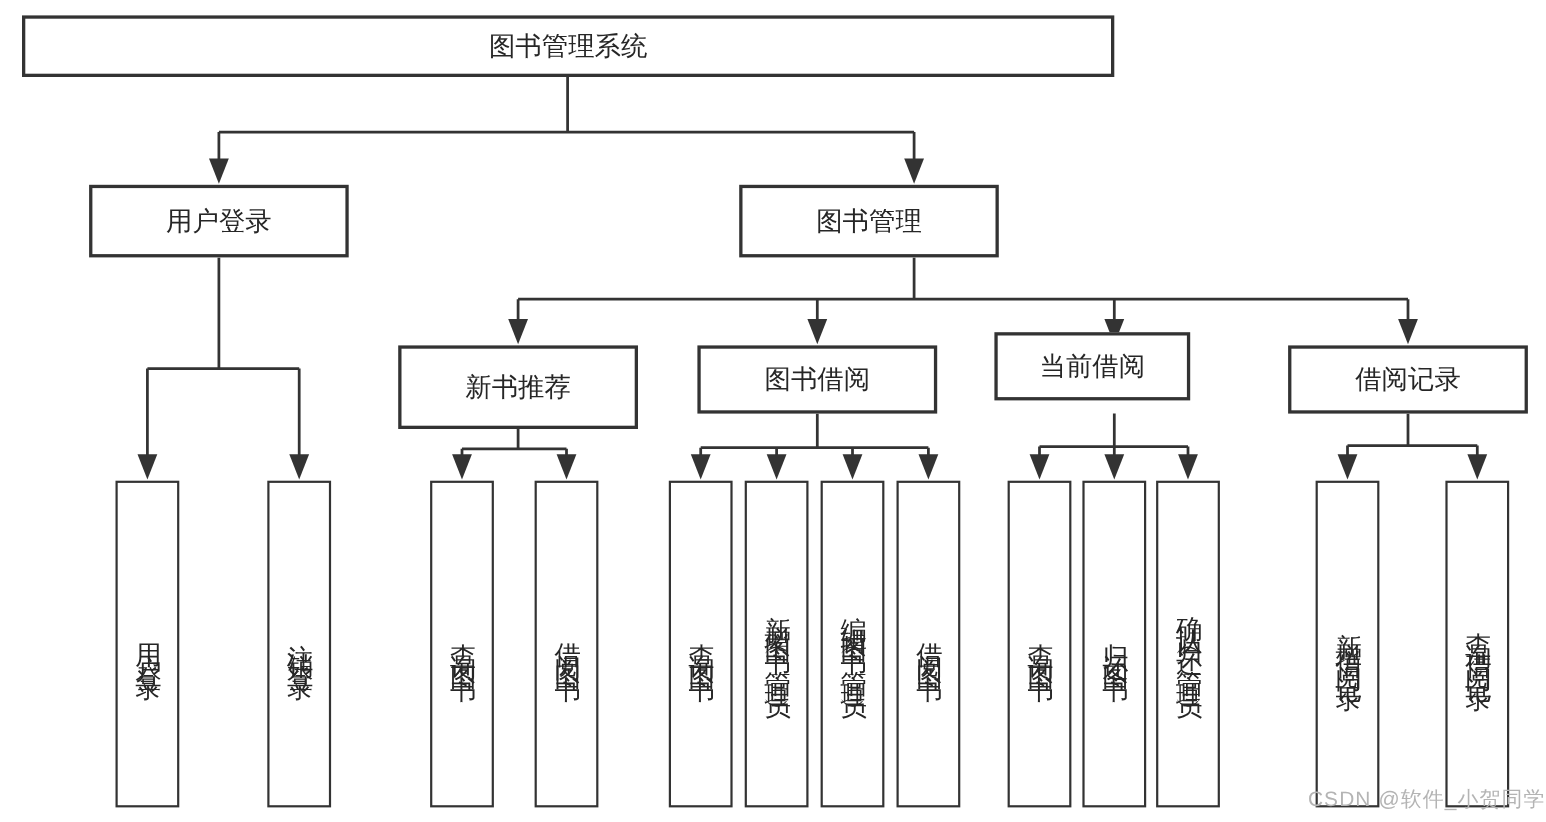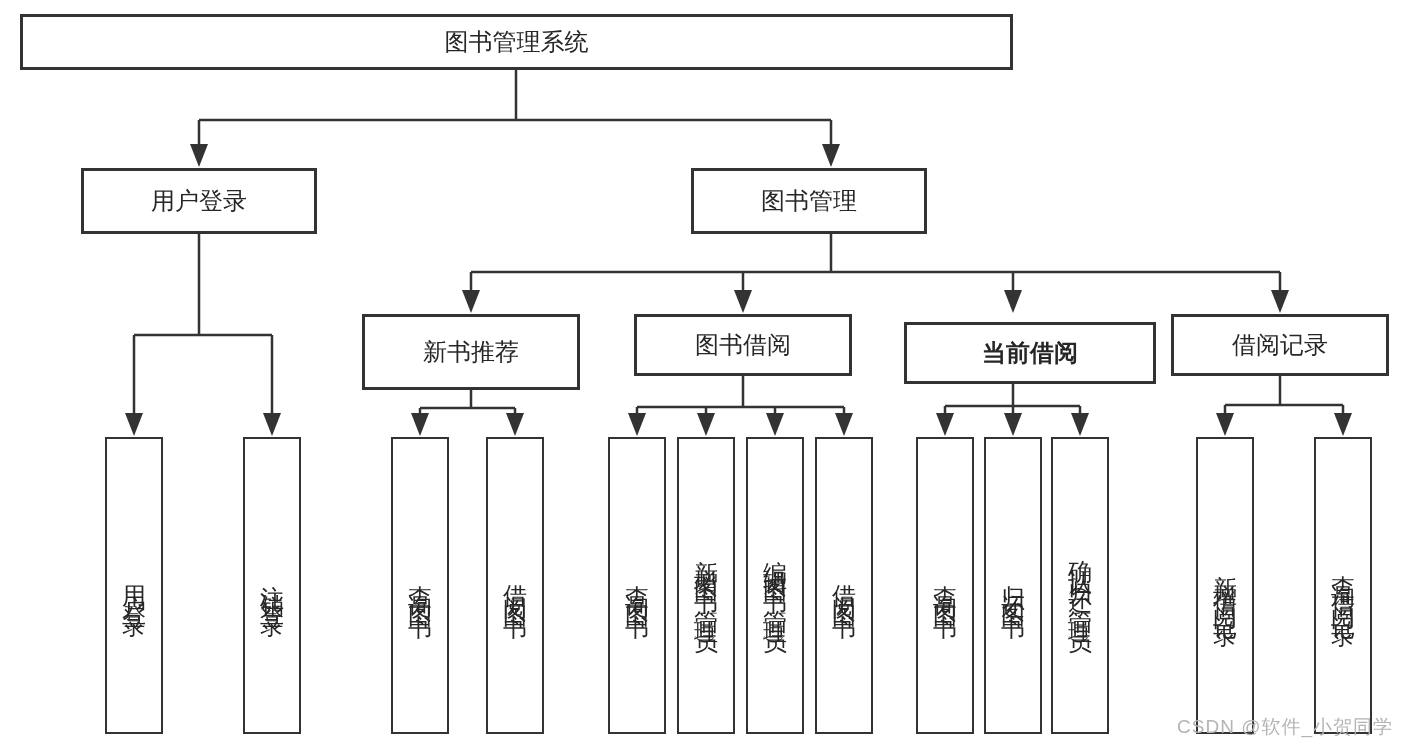--- a/index.html
+++ b/index.html
@@ -32,21 +32,21 @@
   .leaf{border-width:2.5px;}
   .vtext{
     writing-mode:vertical-rl;
     text-orientation:mixed;
     line-height:1;
     letter-spacing:10px;
     white-space:nowrap;
   }
   .watermark{
     position:absolute;
-    right:12px;top:714px;
+    right:0;top:714px;
     font-size:19px;
     color:var(--watermark);
     white-space:nowrap;
     z-index:5;
     letter-spacing:1px;
   }
 </style>
 </head>
 <body>
 
@@ -88,31 +88,31 @@
     <polygon points="1334,413 1352,413 1343,436"></polygon>
   </svg>
 
   <div class="box" style="left:20px;top:14px;width:993px;height:56px;">
     <span>图书管理系统</span>
   </div>
 
   <div class="box" style="left:81px;top:168px;width:236px;height:66px;">
     <span>用户登录</span>
   </div>
-  <div class="box" style="left:691px;top:168px;width:236px;height:66px;">
+  <div class="box" style="left:672px;top:168px;width:236px;height:66px;">
     <span>图书管理</span>
   </div>
 
   <div class="box" style="left:362px;top:314px;width:218px;height:76px;">
     <span>新书推荐</span>
   </div>
   <div class="box" style="left:634px;top:314px;width:218px;height:62px;">
     <span>图书借阅</span>
   </div>
-  <div class="box" style="left:904px;top:322px;width:252px;height:62px;font-weight:bold;">
+  <div class="box" style="left:904px;top:302px;width:178px;height:62px;">
     <span>当前借阅</span>
   </div>
   <div class="box" style="left:1171px;top:314px;width:218px;height:62px;font-family:Liberation Mono, monospace;">
     <span>借阅记录</span>
   </div>
 
   <div class="box leaf" style="left:105px;top:437px;width:58px;height:297px;">
     <span class="vtext">用户登录</span>
   </div>
   <div class="box leaf" style="left:243px;top:437px;width:58px;height:297px;">

